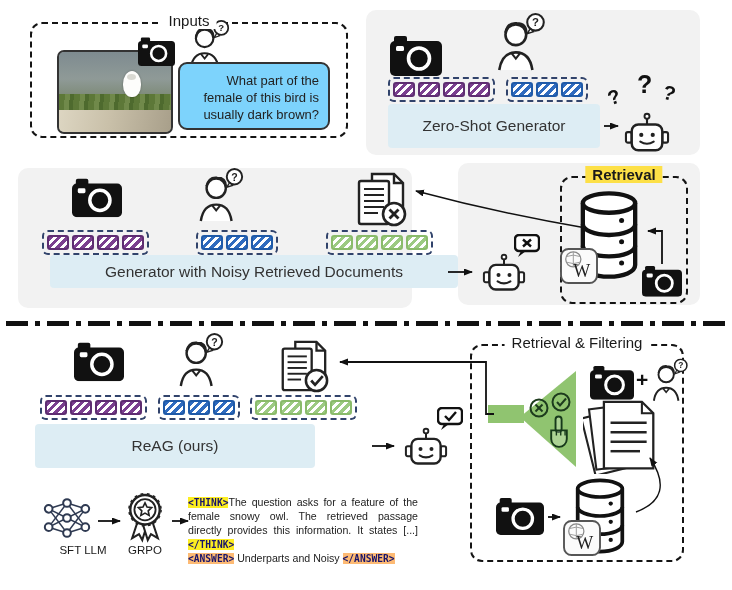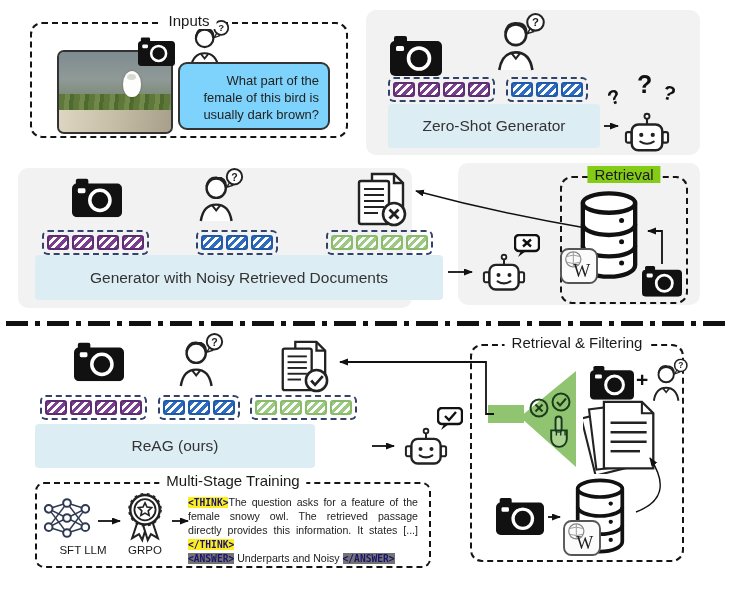--- a/index.html
+++ b/index.html
@@ -2,21 +2,21 @@
 <html><head>
 <meta charset="utf-8">
 <style>
   html,body{margin:0;padding:0;background:#fff;}
   #canvas{position:relative;width:732px;height:590px;background:#fff;
           font-family:"Liberation Sans",sans-serif;color:#1a1a1a;overflow:hidden;padding-left:11px;}
   .panel{position:absolute;background:#f2f2f2;border-radius:10px;}
   .dashbox{position:absolute;border:2.5px dashed #141414;border-radius:12px;background:transparent;}
   .boxlabel{position:absolute;left:50%;transform:translateX(-50%);top:-12px;background:#fff;
             padding:0 7px;font-size:15px;white-space:nowrap;z-index:3;}
-  .boxlabel.on-gray{background:#84cc16;}
+  .boxlabel.on-gray{background:#fde047;font-weight:bold;}
   .bar{position:absolute;background:#ddedf4;border-radius:4px;display:flex;align-items:center;
        justify-content:center;font-size:15.5px;color:#333;}
   .tg{position:absolute;display:flex;gap:3px;padding:3px;border:2px dashed #31436b;border-radius:6px;}
   .token{width:22px;height:15px;border-radius:3px;border:2px solid;box-sizing:border-box;}
   .token.purple{border-color:#5e2d71;background:repeating-linear-gradient(135deg,#7b3f8f 0 3px,#fff 3px 6px);}
   .token.blue{border-color:#1f5aa8;background:repeating-linear-gradient(135deg,#2f6bbf 0 3px,#fff 3px 6px);}
   .token.green{border-color:#8abb6a;background:repeating-linear-gradient(135deg,#9ccA82 0 3px,#fff 3px 6px);}
   .qmark{position:absolute;font-weight:bold;color:#111;font-family:"Liberation Sans",sans-serif;}
   .divider{position:absolute;left:6px;width:720px;height:4.5px;
     background:repeating-linear-gradient(90deg,#111 0 22px,transparent 22px 29px,#111 29px 34px,transparent 34px 41px);}
@@ -30,21 +30,21 @@
   .bird-log{position:absolute;left:0;top:72%;width:100%;height:28%;
     background:linear-gradient(100deg,#ddd6c2 0%,#c9c0a9 45%,#a89f8a 100%);}
   .bird-owl{position:absolute;left:57%;top:24%;width:18px;height:26px;background:#fdfdfb;
     border-radius:50% 50% 46% 46%;box-shadow:0 0 2px rgba(0,0,0,.35);}
   .bird-owl:before{content:"";position:absolute;left:4px;top:3px;width:9px;height:6px;
     border-radius:50%;background:#d9d9d2;}
   .minitxt{position:absolute;font-size:11.5px;color:#1a1a1a;text-align:center;}
   .thinkp{position:absolute;font-size:10.6px;line-height:13.9px;color:#222;text-align:justify;margin:0;}
   .tag{font-family:"DejaVu Sans Mono",monospace;font-weight:bold;font-size:9.6px;color:#18146b;}
   .hl-y{background:#fdee21;}
-  .hl-p{background:#737373;}
+  .hl-p{background:#fdba74;}
   .plus{position:absolute;font-size:21px;font-weight:bold;color:#111;}
   svg.ic{position:absolute;overflow:visible;}
   #overlay{position:absolute;left:0;top:0;z-index:5;pointer-events:none;}
 </style>
 </head>
 <body>
 
 <div id="canvas">
 
   <svg width="0" height="0" style="position:absolute">
@@ -242,21 +242,21 @@
       <div class="token blue"></div>
       <div class="token blue"></div>
       <div class="token blue"></div>
     </div>
   <div class="tg" style="left:326px;top:230px;">
       <div class="token green"></div>
       <div class="token green"></div>
       <div class="token green"></div>
       <div class="token green"></div>
     </div>
-  <div class="bar" style="left:35px;top:255px;width:408px;height:45px;">
+  <div class="bar" style="left:50px;top:255px;width:408px;height:33px;">
     <span>Generator with Noisy Retrieved Documents</span>
   </div>
   <svg class="ic" style="left:482px;top:253px;width:44px;height:42px;" viewBox="0 0 48 46">
       <use href="#sym-robot"></use>
     </svg>
   <svg class="ic" style="left:514px;top:234px;width:26px;height:24px;" viewBox="0 0 26 24">
       <use href="#sym-bubble-x"></use>
     </svg>
 
   <div class="dashbox" style="left:560px;top:176px;width:124px;height:124px;">
@@ -305,23 +305,20 @@
   <div class="bar" style="left:35px;top:424px;width:280px;height:44px;">
     <span>ReAG (ours)</span>
   </div>
   <svg class="ic" style="left:404px;top:427px;width:44px;height:42px;" viewBox="0 0 48 46">
       <use href="#sym-robot"></use>
     </svg>
   <svg class="ic" style="left:436px;top:407px;width:28px;height:24px;" viewBox="0 0 26 24">
       <use href="#sym-bubble-check"></use>
     </svg>
 
-  <div class="dashbox" style="left:35px;top:482px;width:392px;height:82px;border-radius:9px;">
-    <span class="boxlabel">Multi-Stage Training</span>
-  </div>
   <svg class="ic" style="left:42px;top:496px;width:50px;height:44px;" viewBox="0 0 60 52">
       <use href="#sym-nnet"></use>
     </svg>
   <div class="minitxt" style="left:48px;top:544px;width:70px;">SFT LLM</div>
   <svg class="ic" style="left:122px;top:492px;width:46px;height:52px;" viewBox="0 0 50 56">
       <use href="#sym-medal"></use>
     </svg>
   <div class="minitxt" style="left:122px;top:544px;width:46px;">GRPO</div>
   <p class="thinkp" style="left:188px;top:496px;width:230px;">
     <span class="tag hl-y">&lt;THINK&gt;</span><span>The question asks for a feature of the female snowy owl. The retrieved passage directly provides this information. It states [...] </span><span class="tag hl-y">&lt;/THINK&gt;</span><br>

